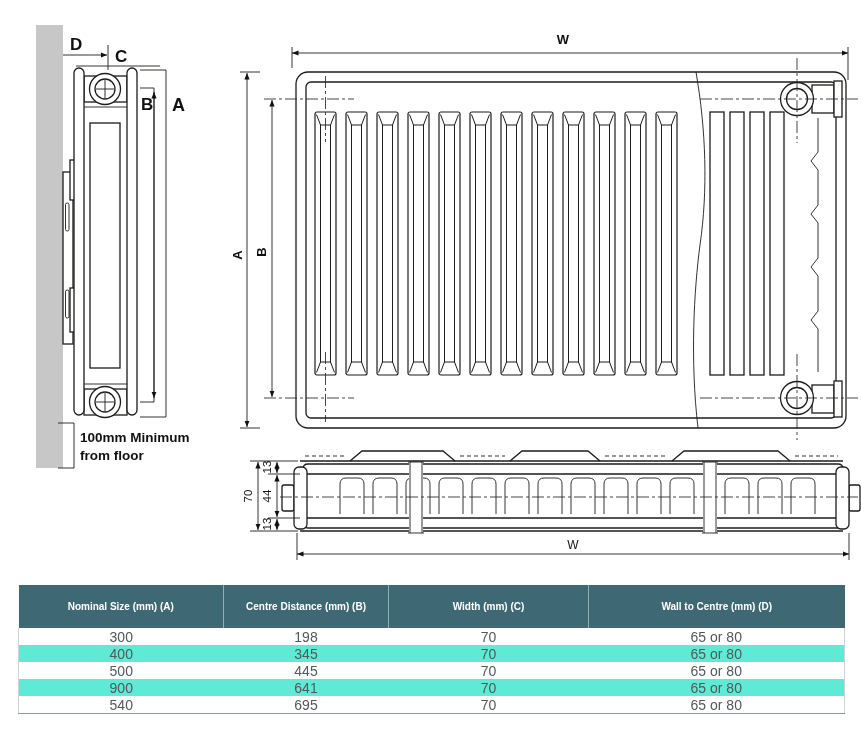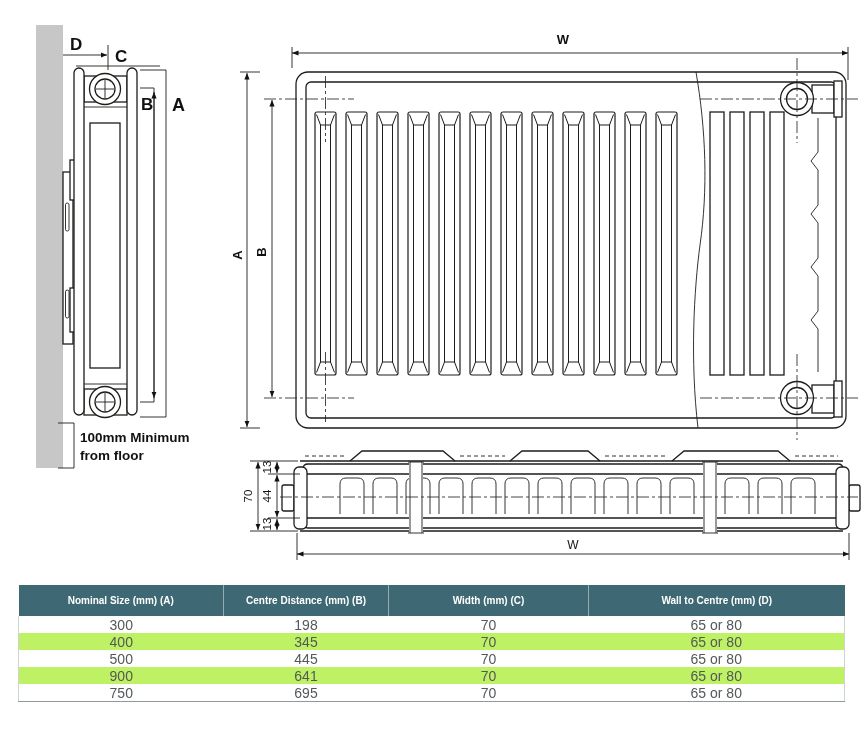--- a/index.html
+++ b/index.html
@@ -4,27 +4,27 @@
 <style>
   html,body{margin:0;padding:0;background:#ffffff;}
   #page{position:relative;width:861px;height:743px;background:#fff;overflow:hidden;
         font-family:"Liberation Sans",sans-serif;}
   #drawing{position:absolute;left:0;top:0;}
 
   
   #spec-table{position:absolute;left:18px;top:585px;width:826px;border-collapse:collapse;
               table-layout:fixed;font-family:"Liberation Sans",sans-serif;}
   #spec-table th{background:#3d6874;color:#fff;font-size:10px;font-weight:bold;
-                 height:31px;text-align:center;vertical-align:middle;
+                 height:43px;text-align:center;vertical-align:middle;
                  border-right:1px solid rgba(255,255,255,.45);padding:0 4px;}
   #spec-table th:last-child{border-right:none;margin-top:7px;}
   #spec-table td{height:17px;font-size:14px;color:#54585a;text-align:center;
                  vertical-align:middle;padding:0 4px;}
   #spec-table tbody tr{background:#ffffff;}
-  #spec-table tbody tr.alt{background:#bef264;}
+  #spec-table tbody tr.alt{background:#5eead4;}
   #spec-table tbody{border-left:1px solid #ccd4d6;border-right:1px solid #ccd4d6;
                     border-bottom:1px solid #8f999c;}
 
   
   .ln{stroke:#1d1d1b;fill:none;stroke-width:1.3;}
   .thin{stroke:#1d1d1b;fill:none;stroke-width:0.9;}
   .dim{stroke:#1d1d1b;fill:none;stroke-width:0.9;}
   .cl{stroke:#26262a;fill:none;stroke-width:0.85;stroke-dasharray:12 3 3 3;}
   .wfill{fill:#ffffff;}
   .lbl-big{font:bold 17px "Liberation Sans",sans-serif;fill:#111;}
@@ -293,21 +293,21 @@
       <td>70</td>
           <td>65 or 80</td>
     </tr>
     <tr class="alt">
       <td>900</td>
           <td>641</td>
       <td>70</td>
           <td>65 or 80</td>
     </tr>
     <tr>
-      <td>750</td>
+      <td>540</td>
           <td>695</td>
       <td>70</td>
           <td>65 or 80</td>
     </tr>
   </tbody>
 </table>
 
 </div>
 
 </body></html>

